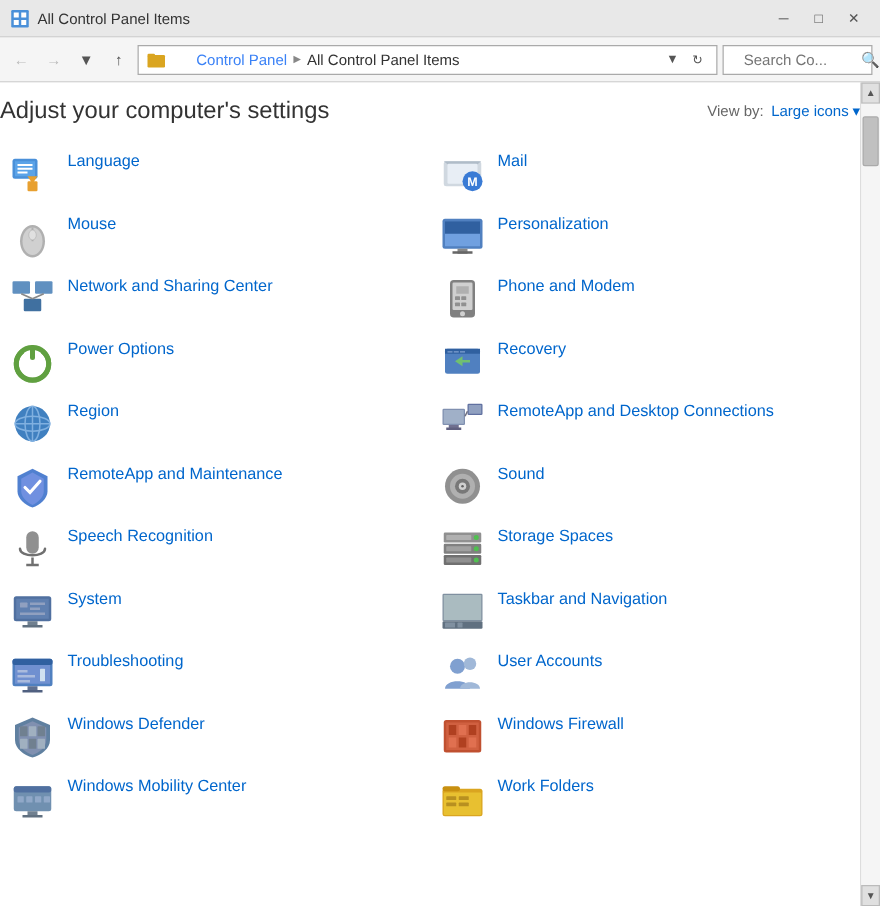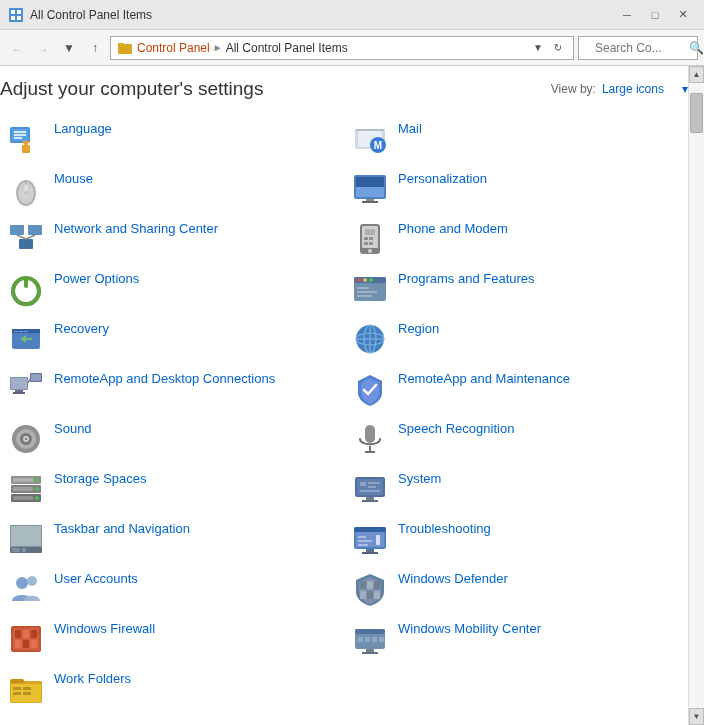--- a/index.html
+++ b/index.html
@@ -84,21 +84,21 @@
     }
     .breadcrumb {
       display: flex;
       align-items: center;
       gap: 3px;
       font-size: 12px;
       color: #333;
       flex: 1;
     }
     .breadcrumb-sep { color: #888; font-size: 10px; }
-    .breadcrumb-link { color: #c2410c; cursor: pointer; }
+    .breadcrumb-link { color: #3b82f6; cursor: pointer; margin-left: 20px; }
     .address-actions {
       display: flex;
       align-items: center;
       gap: 2px;
     }
     .addr-btn {
       width: 18px;
       height: 22px;
       background: transparent;
       border: none;
@@ -201,21 +201,21 @@
       gap: 6px;
       font-size: 12px;
       color: #333;
     }
     .view-by-label { color: #666; }
     .view-by-value {
       color: #0066cc;
       cursor: pointer;
       display: flex;
       align-items: center;
-      gap: 18px;
+      gap: 3px;
     }
 
     
     .items-grid {
       display: grid;
       grid-template-columns: 1fr 1fr;
       gap: 0;
     }
     .item {
       display: flex;
@@ -394,35 +394,20 @@
         <div class="item-icon">
           <svg width="36" height="36" viewBox="0 0 36 36">
             <circle cx="18" cy="20" r="13" fill="none" stroke="#60a040" stroke-width="4"></circle>
             <rect x="16" y="5" width="4" height="12" rx="2" fill="#60a040"></rect>
             <path d="M10,10 A13,13 0 1,0 26,10" fill="none" stroke="#60a040" stroke-width="4"></path>
           </svg>
         </div>
         <span class="item-label">Power Options</span>
       </div>
 
-      <div class="item">
-        <div class="item-icon">
-          <svg width="36" height="36" viewBox="0 0 36 36">
-            <rect x="2" y="6" width="32" height="24" rx="2" fill="#7090b0"></rect>
-            <rect x="2" y="6" width="32" height="6" rx="2" fill="#5070a0"></rect>
-            <circle cx="7" cy="9" r="2" fill="#e05050"></circle>
-            <circle cx="13" cy="9" r="2" fill="#e0c050"></circle>
-            <circle cx="19" cy="9" r="2" fill="#50c050"></circle>
-            <rect x="5" y="16" width="12" height="2" fill="#a0b0c0"></rect>
-            <rect x="5" y="20" width="20" height="2" fill="#a0b0c0"></rect>
-            <rect x="5" y="24" width="15" height="2" fill="#a0b0c0"></rect>
-          </svg>
-        </div>
-        <span class="item-label">Programs and Features</span>
-      </div>
 
       <div class="item">
         <div class="item-icon">
           <svg width="36" height="36" viewBox="0 0 36 36">
             <rect x="4" y="8" width="28" height="20" rx="2" fill="#5080c0"></rect>
             <rect x="4" y="8" width="28" height="4" fill="#3060a0"></rect>
             <rect x="6" y="10" width="4" height="1" fill="#80a0d0"></rect>
             <rect x="11" y="10" width="4" height="1" fill="#80a0d0"></rect>
             <rect x="16" y="10" width="4" height="1" fill="#80a0d0"></rect>
             <path d="M12,18 L18,14 L18,17 L24,17 L24,19 L18,19 L18,22 Z" fill="#70c070"></path>

